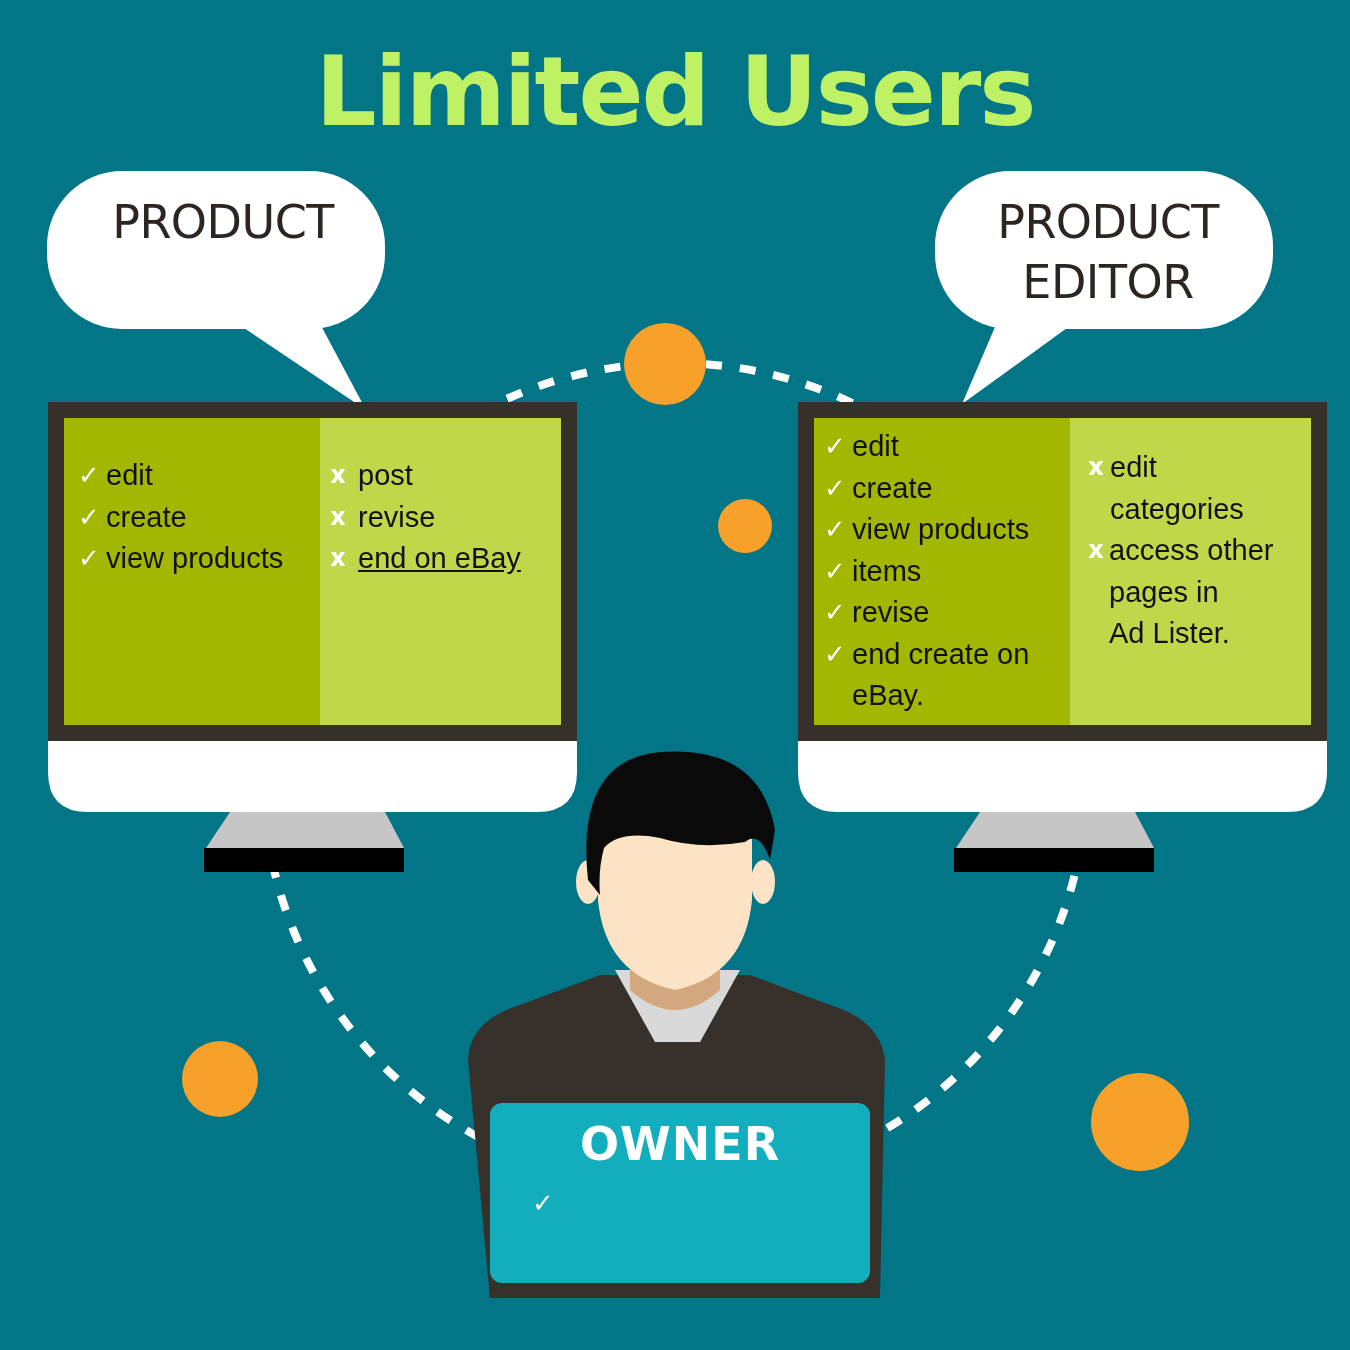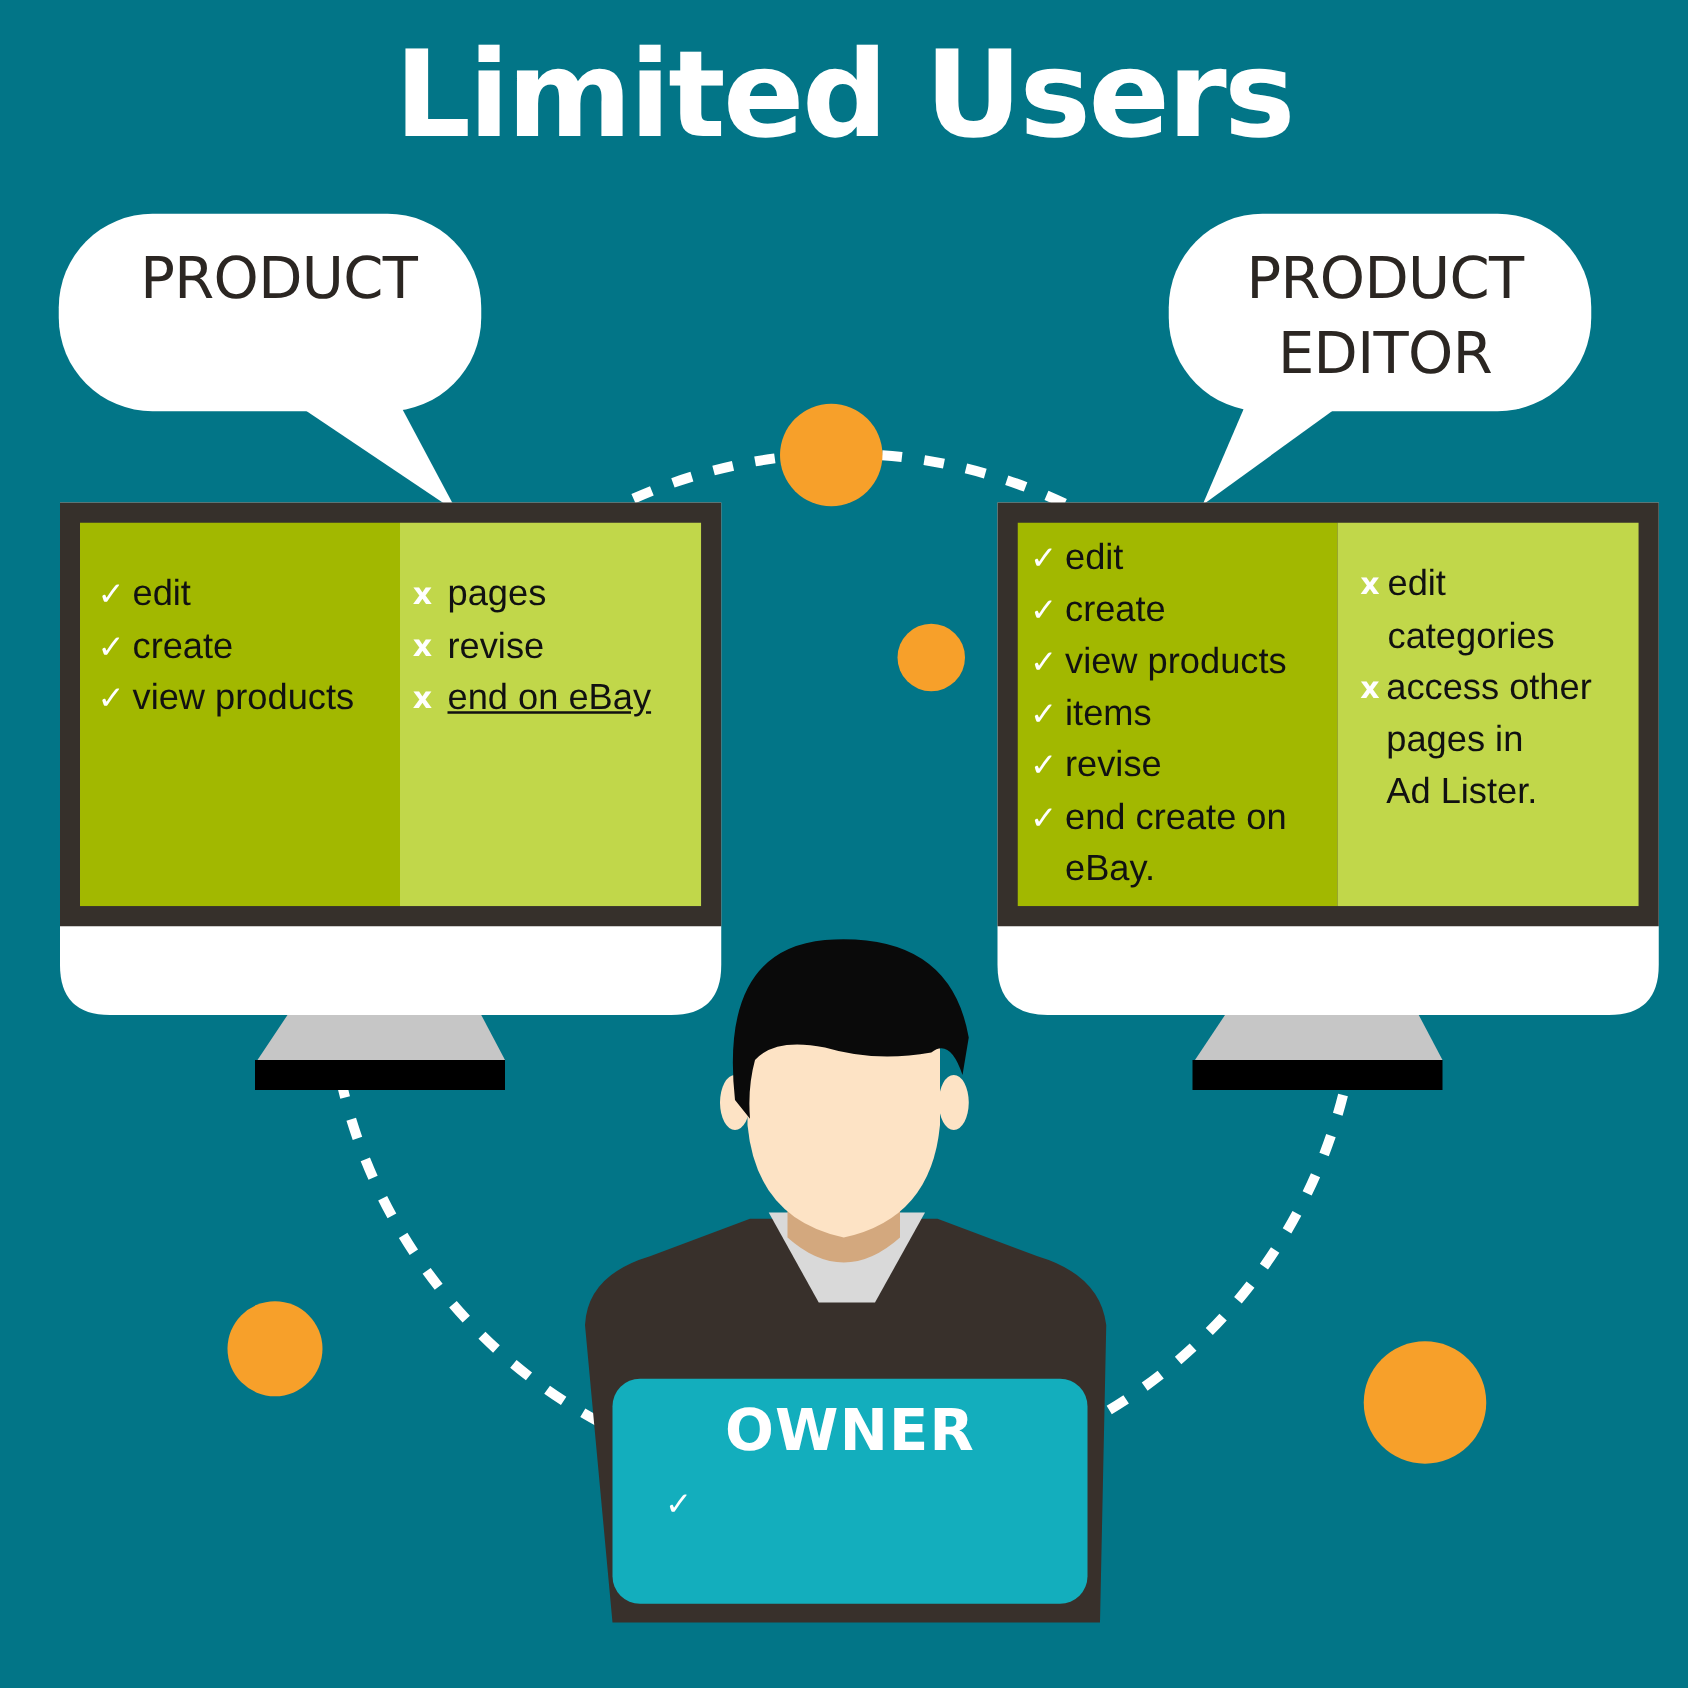--- a/index.html
+++ b/index.html
@@ -4,22 +4,22 @@
 <style>
   html, body { margin: 0; padding: 0; }
   body {
     width: 1350px; height: 1350px; overflow: hidden;
     background: #027587;
     font-family: "DejaVu Sans", "Liberation Sans", sans-serif;
     position: relative;
   }
   .abs { position: absolute; }
   #title {
-    left: 0; top: 20px; width: 1350px; text-align: center;
-    color: #ffffff; font-weight: bold; font-size: 96px; letter-spacing: -2px;
+    left: 0; top: 36px; width: 1350px; text-align: center;
+    color: #bef264; font-weight: bold; font-size: 96px; letter-spacing: -2px;
   }
   svg.bg { position: absolute; left: 0; top: 0; }
   .bubble-text {
     position: absolute; text-align: center; font-weight: normal;
     color: #2b2622; font-size: 46px; line-height: 60px; letter-spacing: -0.5px;
   }
   .screen {
     position: absolute; display: flex; overflow: hidden;
   }
   .col { box-sizing: border-box; height: 100%; }
@@ -31,21 +31,21 @@
     font-family: "Liberation Sans", "DejaVu Sans", sans-serif;
   }
   .item .mark {
     width: 34px; flex: 0 0 34px; color: #ffffff; font-weight: bold;
     font-size: 26px; text-align: center;
   }
   .item .mark-x { width: 24px; flex: 0 0 24px; font-family: "DejaVu Sans", sans-serif; font-size: 24px; }
   .item .txt { white-space: pre-line; }
   #owner-card {
     left: 490px; top: 1103px; width: 380px; height: 180px;
-    background: #13aebd; border-radius: 22px;
+    background: #13aebd; border-radius: 12px;
   }
   #owner-title {
     position: absolute; left: 0; top: 14px; width: 100%; text-align: center;
     color: #fff; font-weight: bold; font-size: 46px; letter-spacing: 1px;
   }
   #owner-item {
     position: absolute; left: 36px; top: 80px; width: 330px;
   }
   #owner-item .item { font-size: 29px; line-height: 41px; color: #0c1a22; }
 </style>
@@ -123,21 +123,21 @@
         <span class="txt">create</span>
       </div>
     <div class="item">
         <span class="mark">✓</span>
         <span class="txt">view products</span>
       </div>
   </div>
   <div class="col col-deny" style="width:241px; padding:37px 0 0 6px;">
     <div class="item">
         <span class="mark mark-x">x</span>
-        <span class="txt" style="margin-left:8px;">pages</span>
+        <span class="txt" style="margin-left:8px;">post</span>
       </div>
     <div class="item">
         <span class="mark mark-x">x</span>
         <span class="txt" style="margin-left:8px;">revise</span>
       </div>
     <div class="item">
         <span class="mark mark-x">x</span>
         <span class="txt" style="margin-left:8px;text-decoration:underline;">end on eBay</span>
       </div>
   </div>

